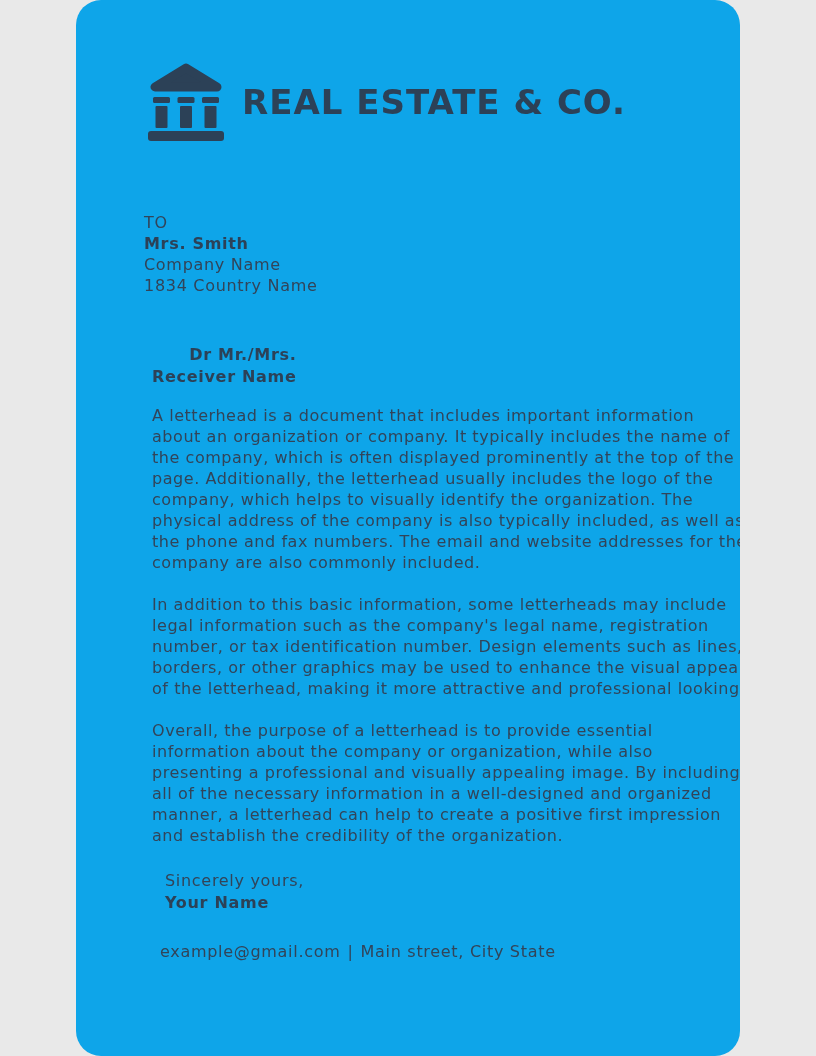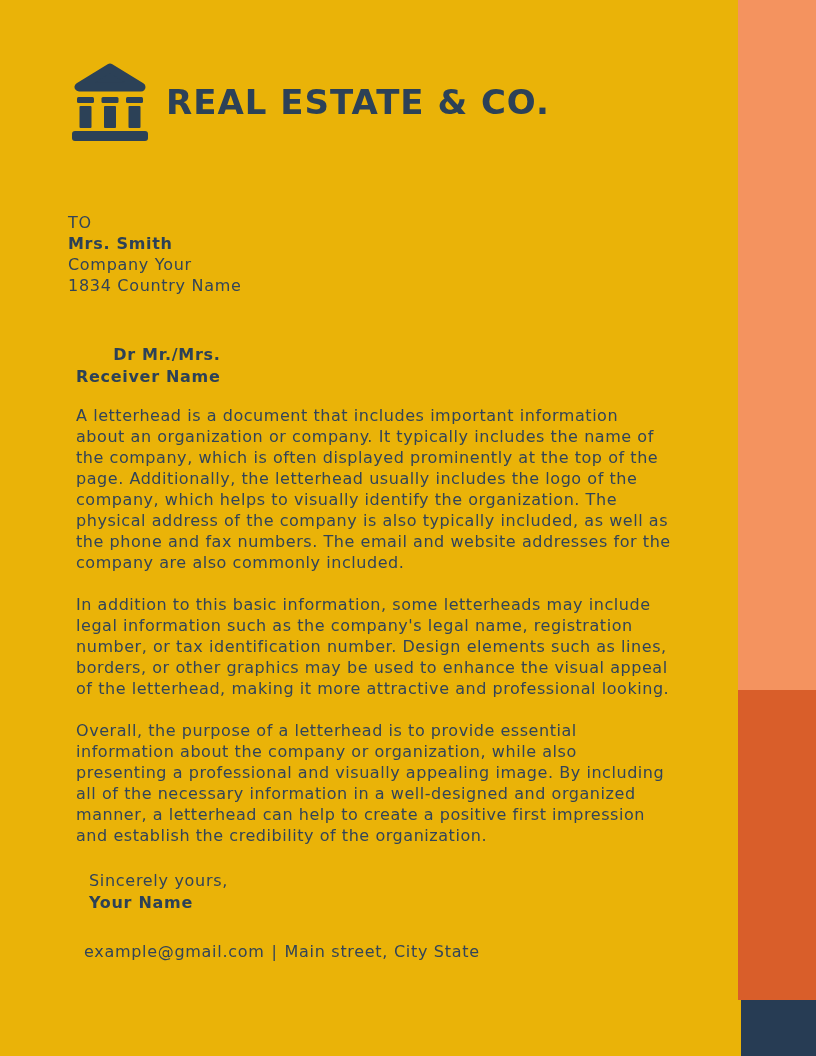--- a/index.html
+++ b/index.html
@@ -2,27 +2,28 @@
 <html><head>
 <meta charset="utf-8">
 <style>
   html, body {
     margin: 0;
     padding: 0;
     background: #e9e9e9;
   }
   .page {
     position: relative;
-    width: 816px;
+    width: 664px;
     height: 1056px;
     margin: 0 auto;
-    background: #eab308;
+    background: #0ea5e9;
     overflow: hidden;
     font-family: "DejaVu Sans", "Liberation Sans", sans-serif;
     color: #324459;
+    border-radius: 25px;
   }
 
   
   .band { position: absolute; }
   .band-salmon { left: 738px; top: 0;      width: 78px; height: 690px; background: #f4935f; }
   .band-orange { left: 738px; top: 690px;  width: 78px; height: 310px; background: #d95e2a; }
   .band-navy   { left: 741px; top: 1000px; width: 75px; height: 56px;  background: #273c54; }
 
   
   .brand {
@@ -101,21 +102,21 @@
           <rect x="1" y="68" width="76" height="10" rx="3"></rect>
         </g>
       </svg>
     </span>
     <h1 class="brand-name">REAL ESTATE &amp; CO.</h1>
   </header>
 
   <section class="recipient">
     <div class="line">TO</div>
     <div class="line bold">Mrs. Smith</div>
-    <div class="line">Company Your</div>
+    <div class="line">Company Name</div>
     <div class="line">1834 Country Name</div>
   </section>
 
   <section class="salutation">
     <div class="line bold">Dr Mr./Mrs.</div>
     <div class="line bold">Receiver Name</div>
   </section>
 
   <section class="letter-body">
     <p>A letterhead is a document that includes important information

